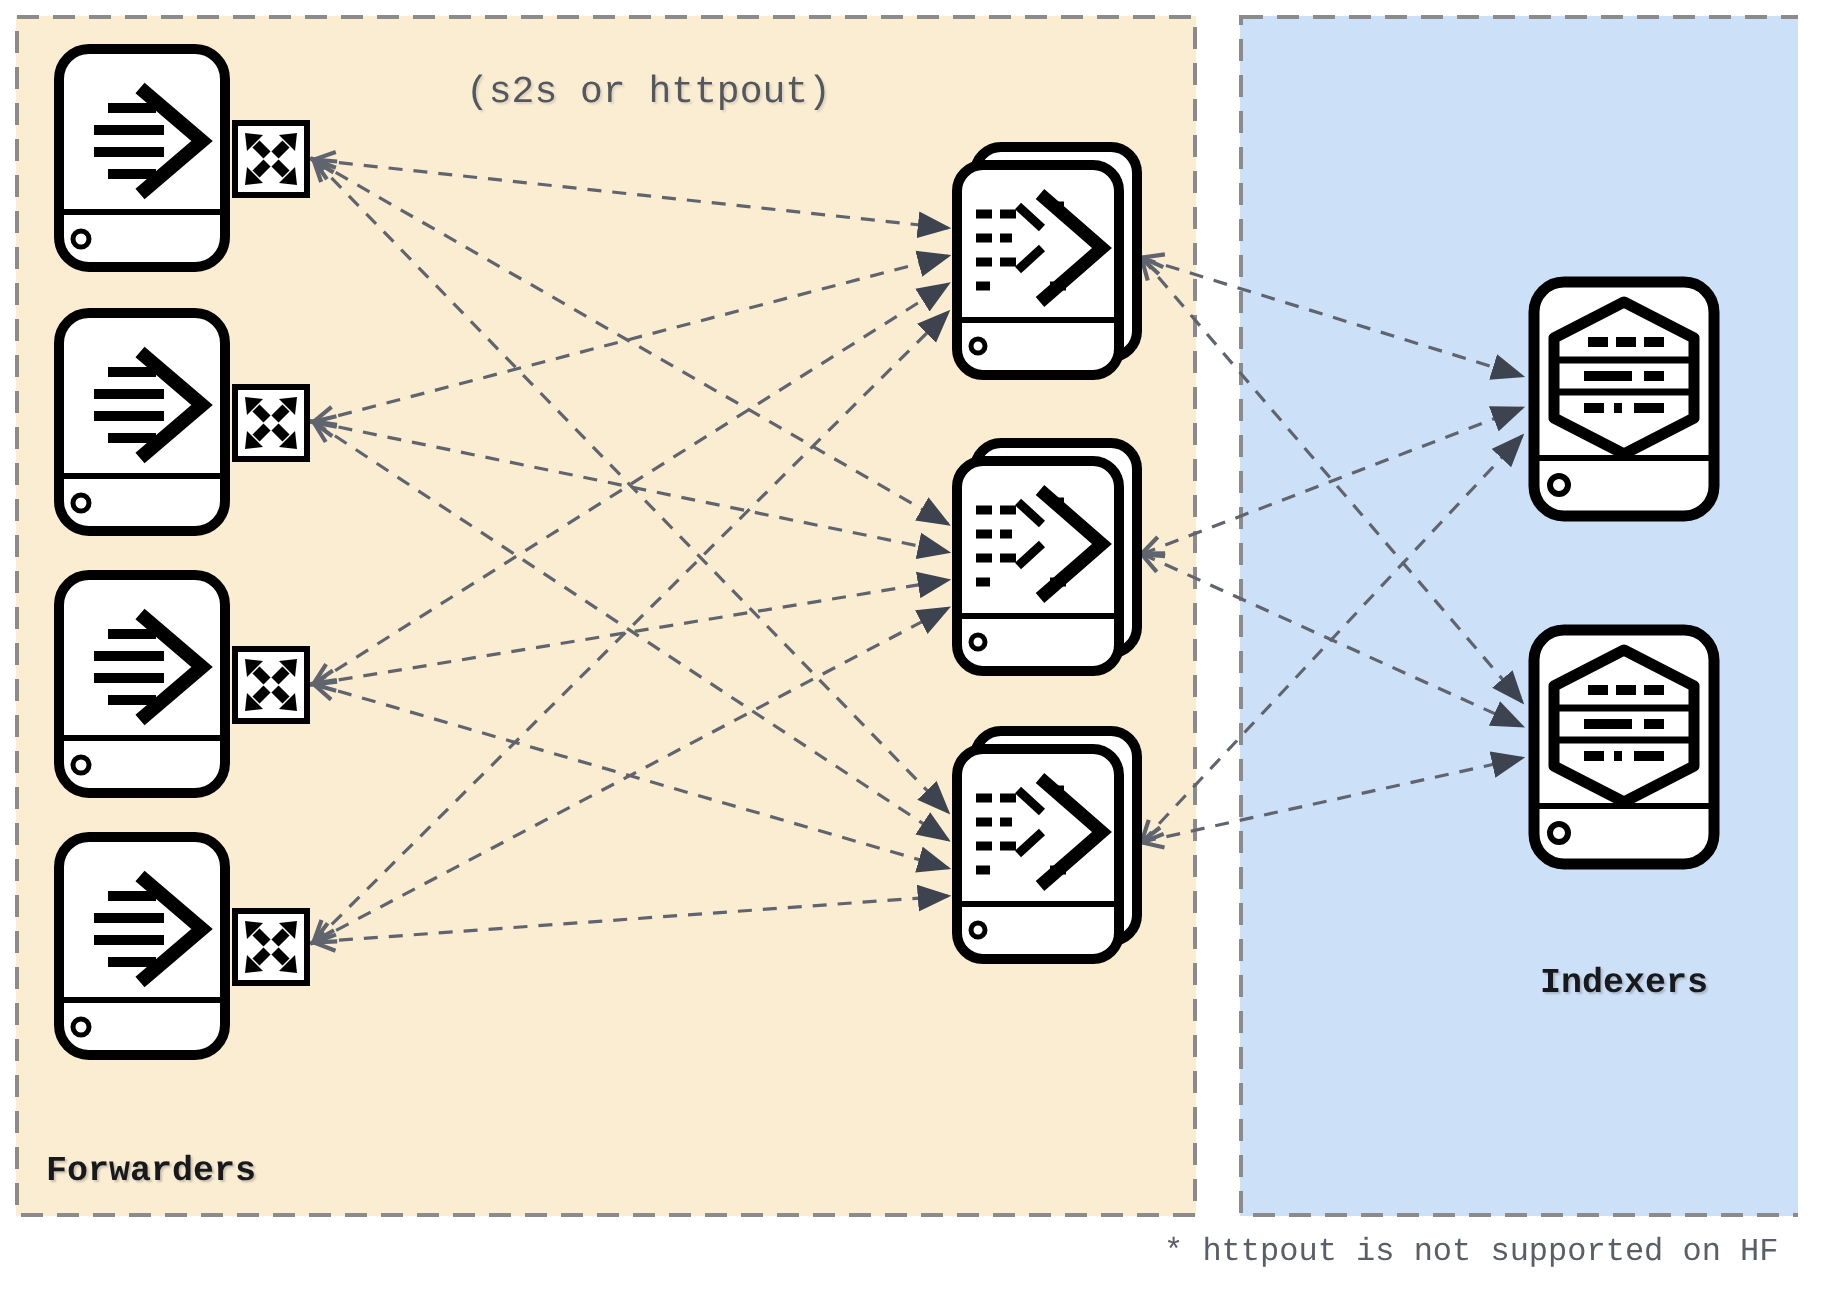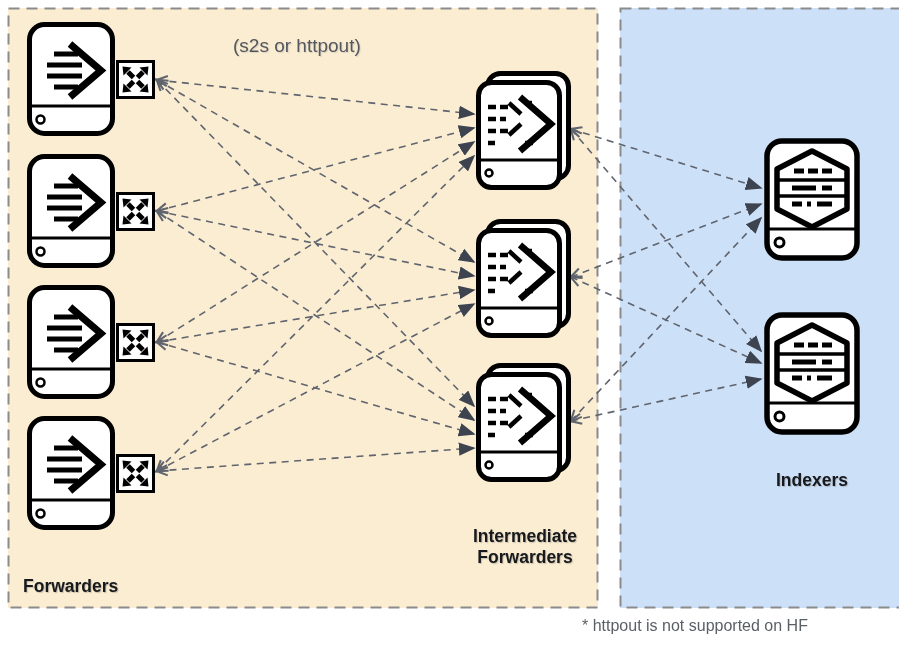--- a/index.html
+++ b/index.html
@@ -2,31 +2,31 @@
 <html style="--tan: #fbedd1; --blue: #cce0f8; --zone-border: #8b8b8b; --line: #5f646e; --arrow: #3d4450; --label: #17191c; --protocol: #54575e; --footnote: #5a5f66;"><head>
 <meta charset="utf-8">
 <style>
   :root{
     --tan:#fbedd1; --blue:#cce0f8; --zone-border:#8b8b8b;
     --line:#5f646e; --arrow:#3d4450;
     --label:#17191c; --protocol:#54575e; --footnote:#5a5f66;
   }
   html,body{margin:0;padding:0;background:#fff;}
   .canvas{position:relative;width:899px;height:645px;overflow:hidden;
-          font-family:Liberation Sans, sans-serif;background:#fff;}
+          font-family:Liberation Mono, monospace;background:#fff;}
   .zone{position:absolute;z-index:1;}
   .zone-tan{left:8px;top:8px;width:590px;height:600px;background:var(--tan);}
   .zone-blue{left:620px;top:8px;width:286px;height:600px;background:var(--blue);}
   .overlay{position:absolute;left:0;top:0;z-index:2;}
   .node{position:absolute;z-index:3;}
   .node .xb{position:absolute;left:89px;top:38px;}
   .lbl{position:absolute;z-index:4;white-space:pre;}
   .bold{font-weight:bold;font-size:17.5px;color:var(--label);
         text-shadow:1px 1px 1px rgba(110,110,110,.35);}
-  .center{text-align:center;white-space:normal;line-height:1.18;}
+  .center{text-align:center;white-space:normal;line-height:1.18;margin-top:12px;}
   .proto{font-size:19px;color:var(--protocol);text-shadow:1px 1px 1px rgba(150,150,150,.30);}
   .footnote{font-size:16px;color:var(--footnote);}
   .conn{stroke:var(--line);stroke-width:1.6;stroke-dasharray:7 5.5;fill:none;}
   .zrect{fill:none;stroke:var(--zone-border);stroke-width:2;stroke-dasharray:11 7;}
 </style>
 </head>
 <body>
 
 <div class="canvas">
 
@@ -203,17 +203,16 @@
   </div>
   <div class="node" style="left:764px;top:312px">
     <svg width="96" height="123" viewBox="0 0 96 123">
         <use href="#sym-indexer"></use>
       </svg>
   </div>
 
   <div class="lbl proto" style="left:233px;top:35px">(s2s or httpout)</div>
 
   <div class="lbl bold" style="left:23px;top:576px">Forwarders</div>
-  <div class="lbl bold center" style="left:455px;top:526px;width:140px">Intermediate Forwarders</div>
   <div class="lbl bold center" style="left:762px;top:470px;width:100px">Indexers</div>
 
   <div class="lbl footnote" style="left:582px;top:617px">* httpout is not supported on HF</div>
 </div>
 
 </body></html>

